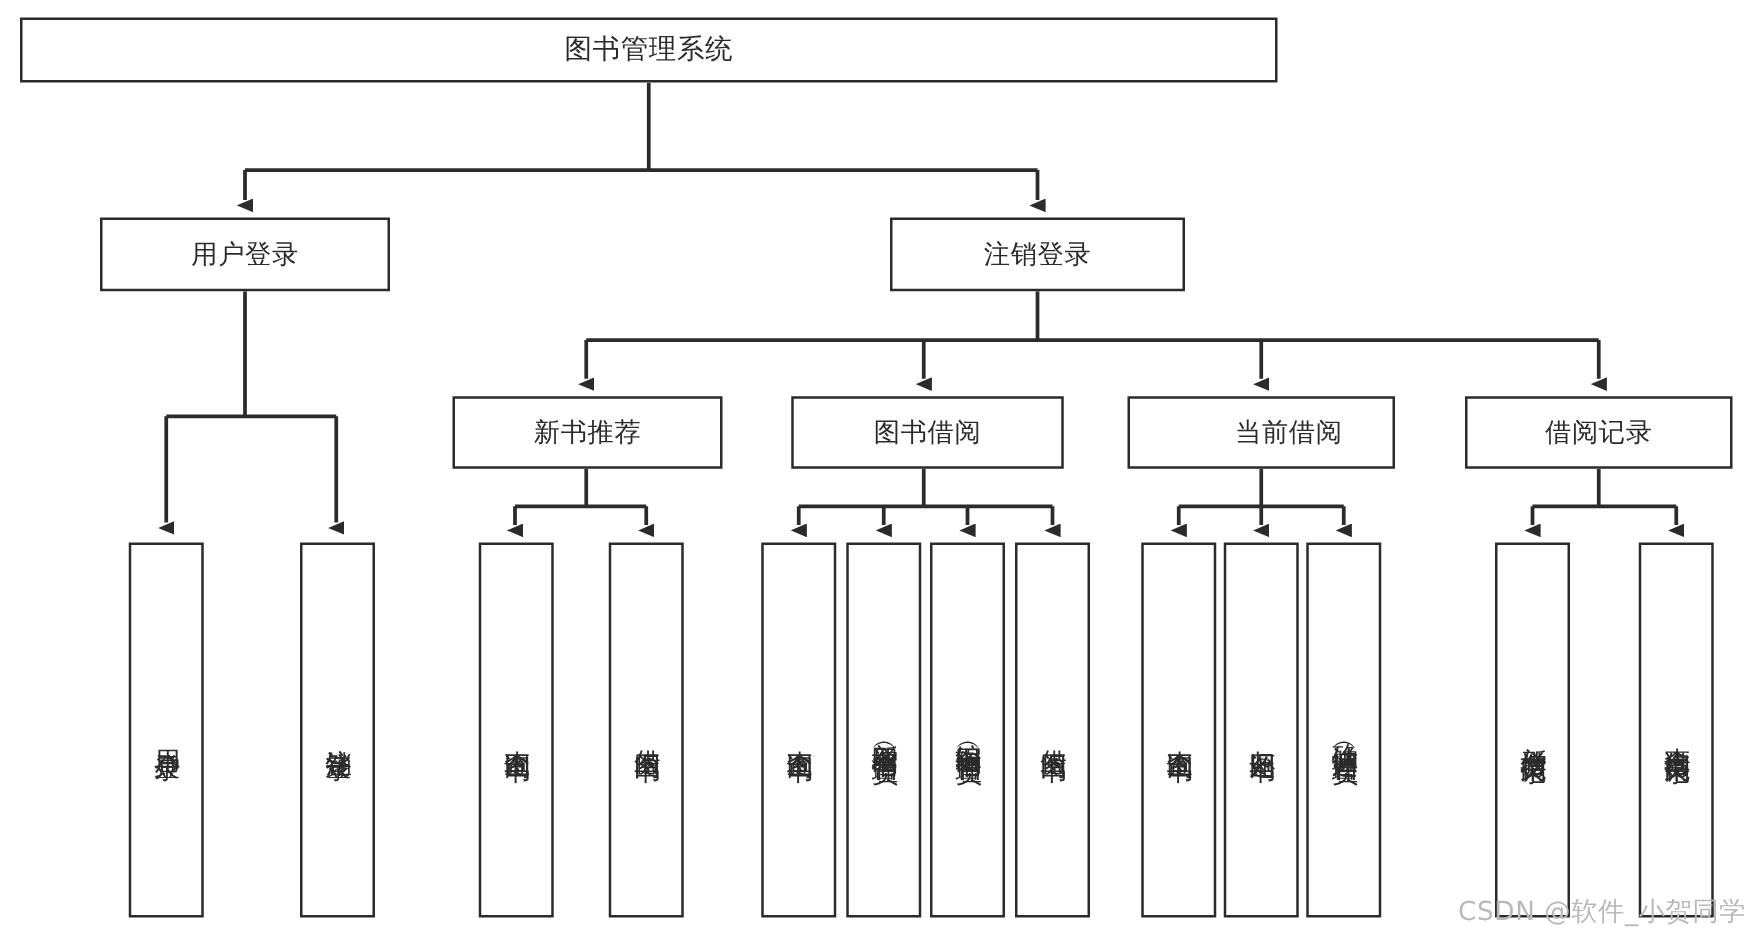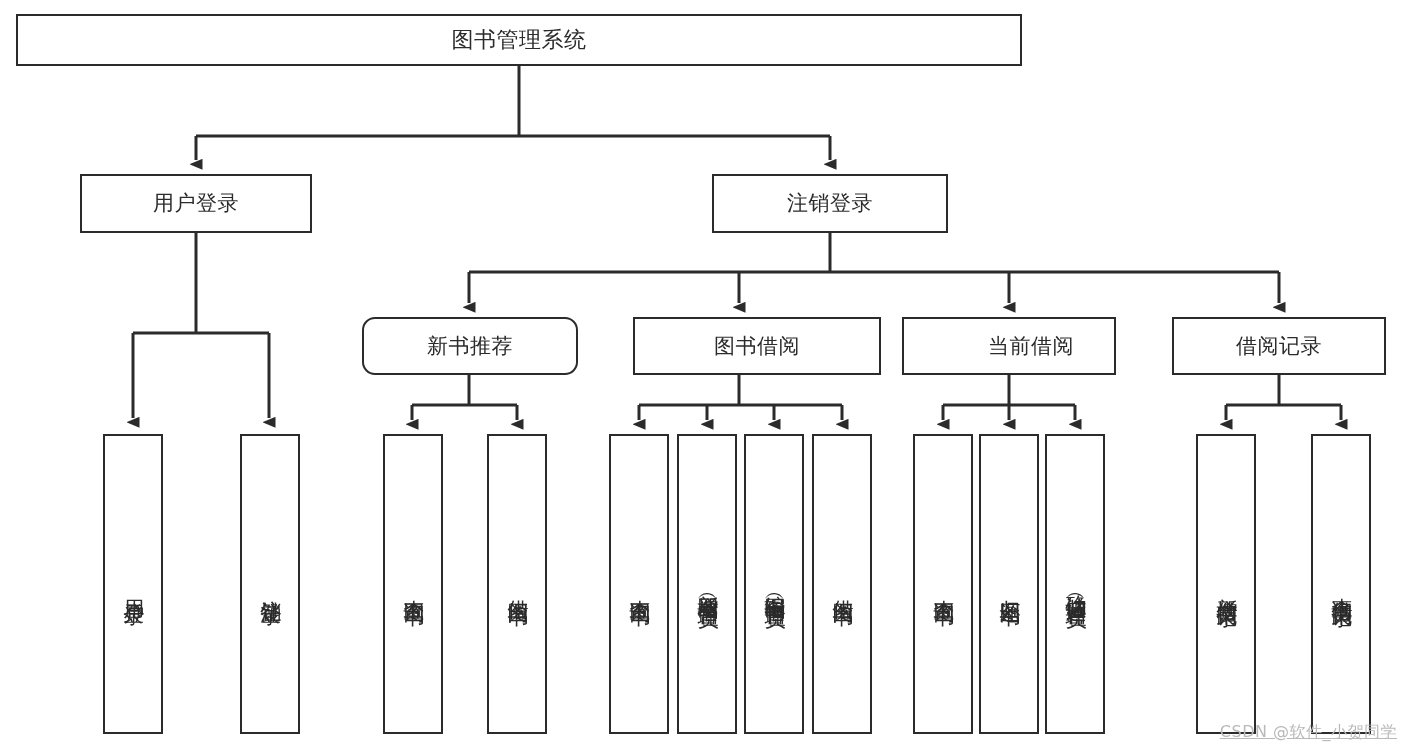--- a/index.html
+++ b/index.html
@@ -58,26 +58,25 @@
     font-size: 21px;
     line-height: 1.14;
     letter-spacing: 2px;
     white-space: nowrap;
     max-height: 100%;
   }
   .watermark {
     position: absolute;
     right: 8px;
     bottom: 4px;
-    font-size: 16px;
+    font-size: 21px;
     color: #b9b9b9;
     z-index: 6;
     white-space: nowrap;
     letter-spacing: 0.5px;
-    text-decoration: underline;
   }
 </style>
 </head>
 <body>
 
 <div id="canvas">
 
   <svg id="wires" viewBox="0 0 1405 747" xmlns="http://www.w3.org/2000/svg">
     <defs>
       <marker id="arrow" markerWidth="11" markerHeight="13" refX="1.2" refY="6.5" orient="auto" markerUnits="userSpaceOnUse">
@@ -135,25 +134,25 @@
   </div>
 
   <div class="node horiz" style="left:80px; top:174px; width:232px; height:59px;">
     <span class="label">用户登录</span>
   </div>
 
   <div class="node horiz" style="left:712px; top:174px; width:236px; height:59px;">
     <span class="label">注销登录</span>
   </div>
 
-  <div class="node horiz" style="left:362px; top:317px; width:216px; height:58px;border-radius:13px;">
+  <div class="node horiz" style="left:362px; top:317px; width:216px; height:58px;">
     <span class="label">新书推荐</span>
   </div>
 
-  <div class="node horiz" style="left:633px; top:317px; width:248px; height:58px;">
+  <div class="node horiz" style="left:633px; top:317px; width:218px; height:58px;">
     <span class="label">图书借阅</span>
   </div>
 
   <div class="node horiz" style="left:902px; top:317px; width:214px; height:58px;padding-left:44px;">
     <span class="label">当前借阅</span>
   </div>
 
   <div class="node horiz" style="left:1172px; top:317px; width:214px; height:58px;">
     <span class="label">借阅记录</span>
   </div>

